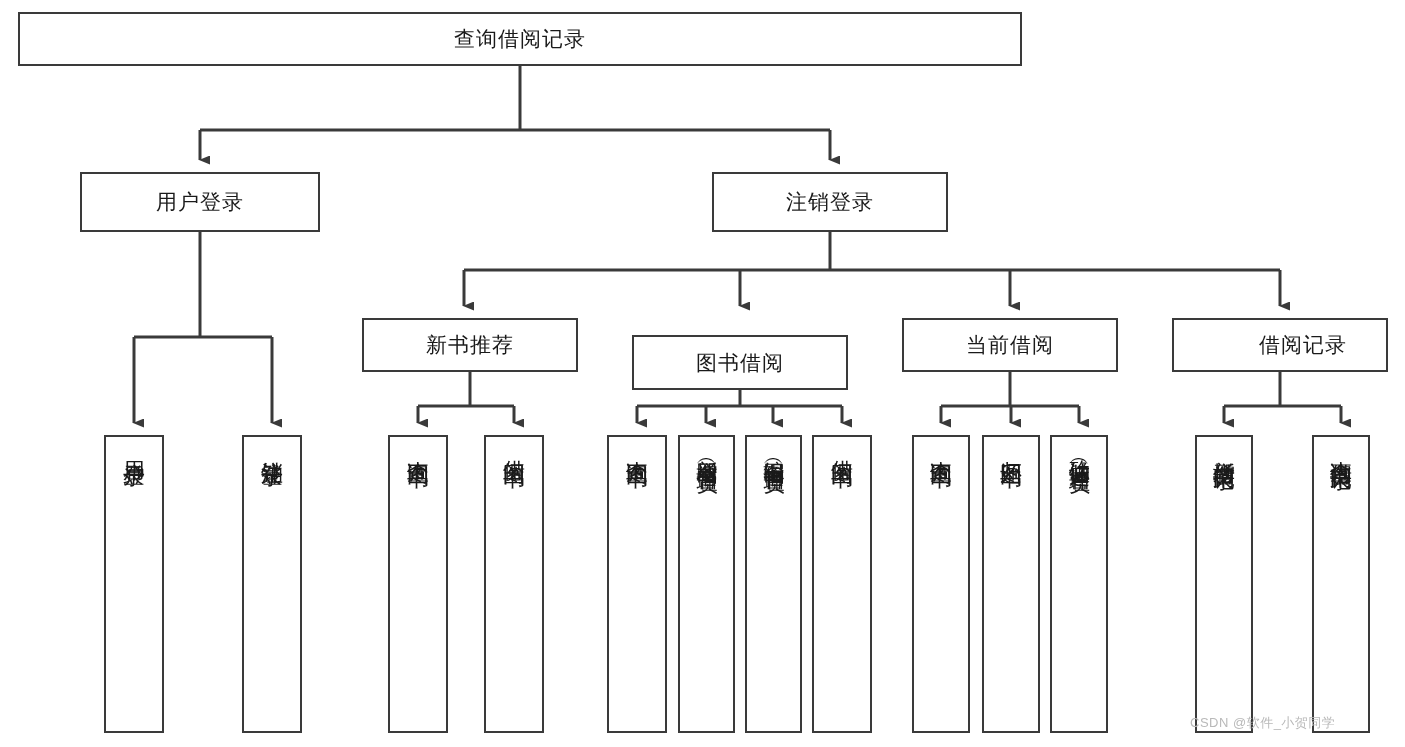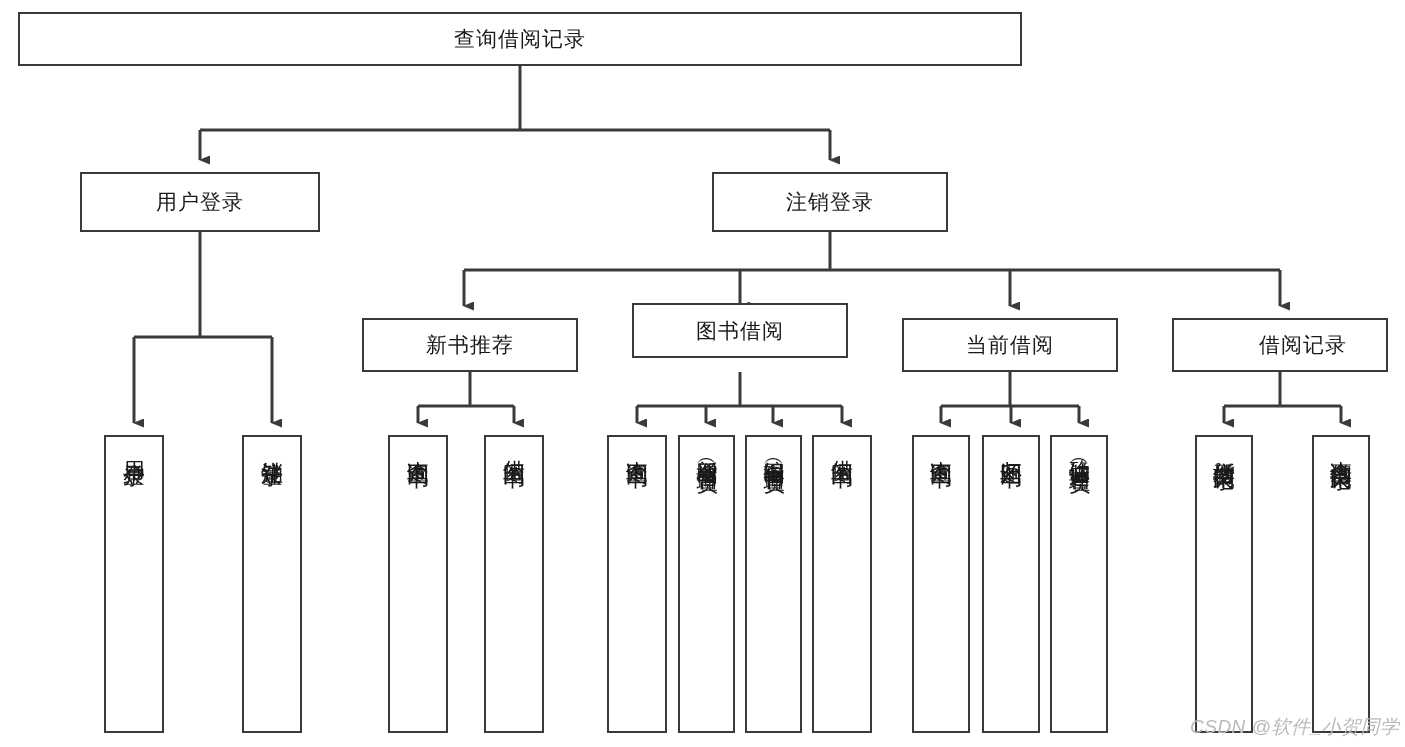--- a/index.html
+++ b/index.html
@@ -52,26 +52,25 @@
     line-height: 1.18;
     letter-spacing: 2px;
     white-space: nowrap;
     display: block;
   }
   .node.vert.lvl-leaf-small .label {
     font-size: 21px;
   }
   .watermark {
     position: absolute;
-    font-size: 19px;
+    font-size: 13px;
     color: #b9b9b9;
     white-space: nowrap;
     letter-spacing: 0.5px;
     user-select: none;
-    font-style: italic;
   }
 </style>
 </head>
 <body>
 
 <div id="canvas">
 
   <svg id="wires" viewBox="0 0 1405 747">
     <defs>
       <marker id="arrowhead" markerWidth="9" markerHeight="11" refX="4.5" refY="10" orient="auto" markerUnits="userSpaceOnUse">
@@ -145,21 +144,21 @@
   <div class="node horiz" style="left: 80px; top: 172px; width: 240px; height: 60px;">
     <span class="label">用户登录</span>
   </div>
   <div class="node horiz" style="left: 712px; top: 172px; width: 236px; height: 60px;">
     <span class="label">注销登录</span>
   </div>
 
   <div class="node horiz" style="left: 362px; top: 318px; width: 216px; height: 54px;">
     <span class="label">新书推荐</span>
   </div>
-  <div class="node horiz" style="left: 632px; top: 303px; width: 216px; height: 55px;">
+  <div class="node horiz" style="left: 632px; top: 335px; width: 216px; height: 55px;">
     <span class="label">图书借阅</span>
   </div>
   <div class="node horiz" style="left: 902px; top: 318px; width: 216px; height: 54px; text-align: center;">
     <span class="label">当前借阅</span>
   </div>
   <div class="node horiz" style="left: 1172px; top: 318px; width: 216px; height: 54px; padding-left: 46px;">
     <span class="label">借阅记录</span>
   </div>
 
   <div class="node vert" style="left: 104px; top: 435px; width: 60px; height: 298px;">

